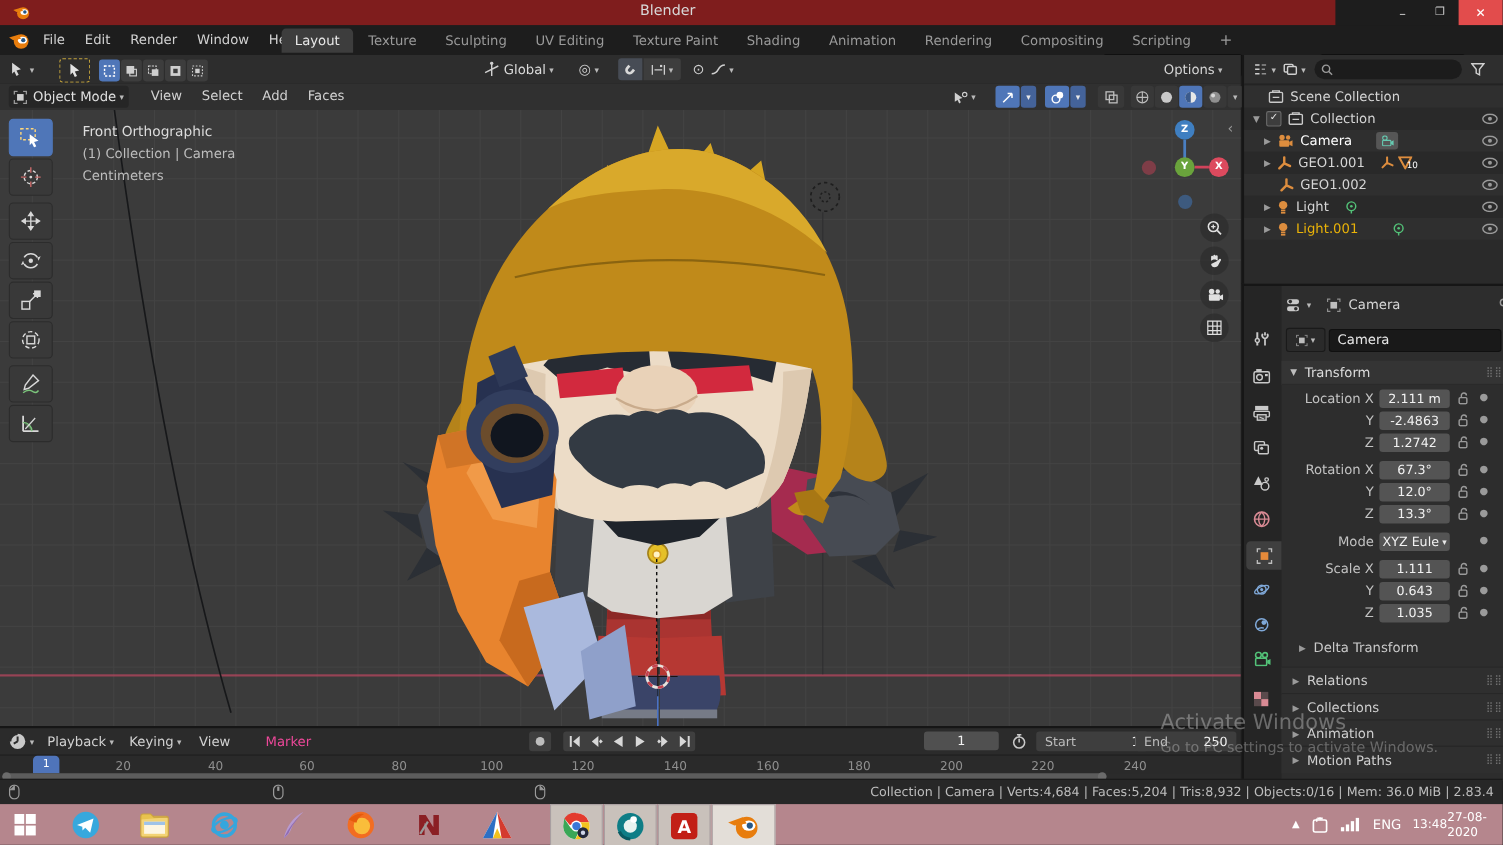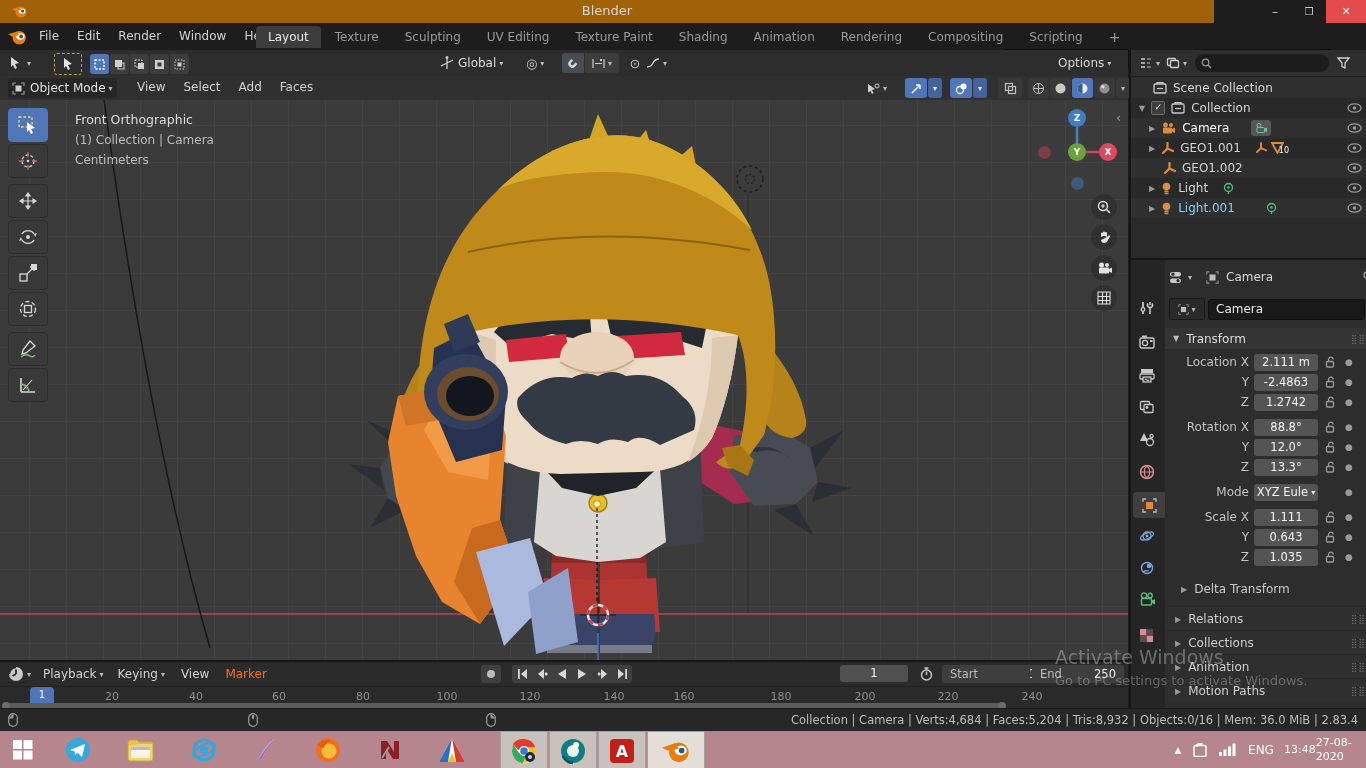--- a/index.html
+++ b/index.html
@@ -31,21 +31,21 @@
   .tbar-cell{position:absolute;top:0;height:37px;display:flex;align-items:center;justify-content:center;}
   .running{background:#c9c1bb;border:1px solid #a89ea0;}
   .running.focus{background:#e3ded8;}
   svg{display:block;}
   .ruler-tick{position:absolute;top:3px;transform:translateX(-50%);color:#8f8f8f;font-size:11px;}
   .watermark{pointer-events:none;color:rgba(205,205,205,.42);}
 </style>
 </head>
 <body>
 
-<div class="ab" style="left:0;top:0;width:1214px;height:23px;background:#a16207;">
+<div class="ab" style="left:0;top:0;width:1214px;height:23px;background:#7f1d1d;">
   <span class="ab" style="left:12px;top:4px;">
     <svg width="16" height="14" viewBox="0 0 16 14">
         <circle cx="9" cy="8" r="5.5" fill="#e87d0d"></circle>
         <ellipse cx="10" cy="7" rx="3.4" ry="2.6" fill="#fff"></ellipse>
         <circle cx="10.6" cy="7" r="1.6" fill="#265787"></circle>
         <path d="M0,5 L7,3 L9,6 L3,7 Z" fill="#e87d0d"></path>
       </svg>
   </span>
   <span class="ab" style="left:0;right:0;text-align:center;top:3px;color:#d8d8d8;font-size:13px;">Blender</span>
   <span class="ab f" style="left:1258px;top:0;width:34px;height:23px;justify-content:center;color:#cfcfcf;">–</span>
@@ -635,21 +635,21 @@
 
   <div class="ab f" style="left:0;top:148px;width:237px;height:20px;background:#2f2f2f;">
     <span style="margin-left:18px;color:#9a9a9a;font-size:8px;">▶</span>
     <span style="margin-left:6px;">
         <svg width="11" height="13" viewBox="0 0 11 13">
           <circle cx="5.5" cy="4.5" r="3.8" fill="#dd8d3e"></circle>
           <rect x="3.5" y="8.5" width="4" height="1.6" fill="#dd8d3e"></rect>
           <rect x="3.5" y="10.6" width="4" height="1.6" fill="#dd8d3e"></rect>
         </svg>
       </span>
-    <span style="margin-left:6px;color:#7dd3fc;">Light.001</span>
+    <span style="margin-left:6px;color:#eab308;">Light.001</span>
     <span style="margin-left:30px;">
         <svg width="13" height="13" viewBox="0 0 13 13">
           <circle cx="6.5" cy="5.5" r="4" fill="none" stroke="#53c278" stroke-width="1.3"></circle>
           <circle cx="6.5" cy="5.5" r="1.2" fill="#53c278"></circle>
           <line x1="6.5" y1="9.5" x2="6.5" y2="12" stroke="#53c278" stroke-width="1.3"></line>
         </svg>
       </span>
     <span class="ab" style="left:216px;">
         <svg width="15" height="10" viewBox="0 0 15 10">
           <ellipse cx="7.5" cy="5" rx="6.5" ry="4.2" fill="none" stroke="#9a9a9a" stroke-width="1.3"></ellipse>
@@ -816,21 +816,21 @@
           <svg width="11" height="12" viewBox="0 0 11 12">
             <rect x="1.5" y="5.5" width="7" height="5.5" rx="1" fill="none" stroke="#9a9a9a" stroke-width="1.3"></rect>
             <path d="M3.5,5.5 V3.5 a2.3,2.3 0 0 1 4.6,0" fill="none" stroke="#9a9a9a" stroke-width="1.3"></path>
           </svg>
         </span>
       <span class="dot-anim" style="margin-left:9px;font-size:9px;">●</span>
     </div>
     <div style="height:5px;"></div>
     <div class="f" style="height:20px;">
       <span style="width:84px;text-align:right;color:#c2c2c2;">Rotation X</span>
-      <span class="valfield" style="margin-left:5px;width:64px;">88.8°</span>
+      <span class="valfield" style="margin-left:5px;width:64px;">67.3°</span>
       <span class="lockicon" style="margin-left:7px;">
           <svg width="11" height="12" viewBox="0 0 11 12">
             <rect x="1.5" y="5.5" width="7" height="5.5" rx="1" fill="none" stroke="#9a9a9a" stroke-width="1.3"></rect>
             <path d="M3.5,5.5 V3.5 a2.3,2.3 0 0 1 4.6,0" fill="none" stroke="#9a9a9a" stroke-width="1.3"></path>
           </svg>
         </span>
       <span class="dot-anim" style="margin-left:9px;font-size:9px;">●</span>
     </div>
     <div class="f" style="height:20px;">
       <span style="width:84px;text-align:right;color:#c2c2c2;">Y</span>
@@ -938,21 +938,21 @@
     </span>
     <span class="f" style="margin-left:12px;">
         <span style="color:#d2d2d2;">Playback</span>
         <span class="caret">▾</span>
       </span>
     <span class="f" style="margin-left:14px;">
         <span style="color:#d2d2d2;">Keying</span>
         <span class="caret">▾</span>
       </span>
     <span style="margin-left:16px;color:#d2d2d2;">View</span>
-    <span style="margin-left:16px;color:#f97316;">Marker</span>
+    <span style="margin-left:32px;color:#ec4899;">Marker</span>
 
     <span class="ab f" style="left:481px;top:3px;width:20px;height:18px;background:#3f3f3f;border-radius:3px;justify-content:center;">
       <svg width="10" height="10">
           <circle cx="5" cy="5" r="4" fill="#bdbdbd"></circle>
         </svg>
     </span>
     <span class="ab f" style="left:512px;top:3px;height:18px;background:#3f3f3f;border-radius:3px;">
       <span class="f" style="width:20px;justify-content:center;">
           <svg width="11" height="10">
             <rect x="1" y="0" width="1.8" height="10" fill="#d8d8d8"></rect>
@@ -1007,21 +1007,21 @@
   </div>
 
   <div class="ab" style="left:0;top:24px;width:1128px;height:16px;background:#2a2a2a;border-top:1px solid #202020;">
     <span class="ruler-tick" style="left:112px;">20</span>
     <span class="ruler-tick" style="left:196px;">40</span>
     <span class="ruler-tick" style="left:279px;">60</span>
     <span class="ruler-tick" style="left:363px;">80</span>
     <span class="ruler-tick" style="left:447px;">100</span>
     <span class="ruler-tick" style="left:530px;">120</span>
     <span class="ruler-tick" style="left:614px;">140</span>
-    <span class="ruler-tick" style="left:684px;">160</span>
+    <span class="ruler-tick" style="left:698px;">160</span>
     <span class="ruler-tick" style="left:781px;">180</span>
     <span class="ruler-tick" style="left:865px;">200</span>
     <span class="ruler-tick" style="left:948px;">220</span>
     <span class="ruler-tick" style="left:1032px;">240</span>
     <span class="ab" style="left:30px;top:0;width:24px;height:16px;background:#4f74ba;border-radius:4px 4px 0 0;color:#fff;font-size:10px;text-align:center;line-height:16px;">1</span>
   </div>
 
   <div class="ab" style="left:4px;top:41px;width:1000px;height:6px;background:#5c5c5c;border-radius:3px;">
     <span class="ab" style="left:-2px;top:-1px;width:8px;height:8px;border-radius:50%;background:#6b6b6b;"></span>
     <span class="ab" style="right:-2px;top:-1px;width:8px;height:8px;border-radius:50%;background:#6b6b6b;"></span>

